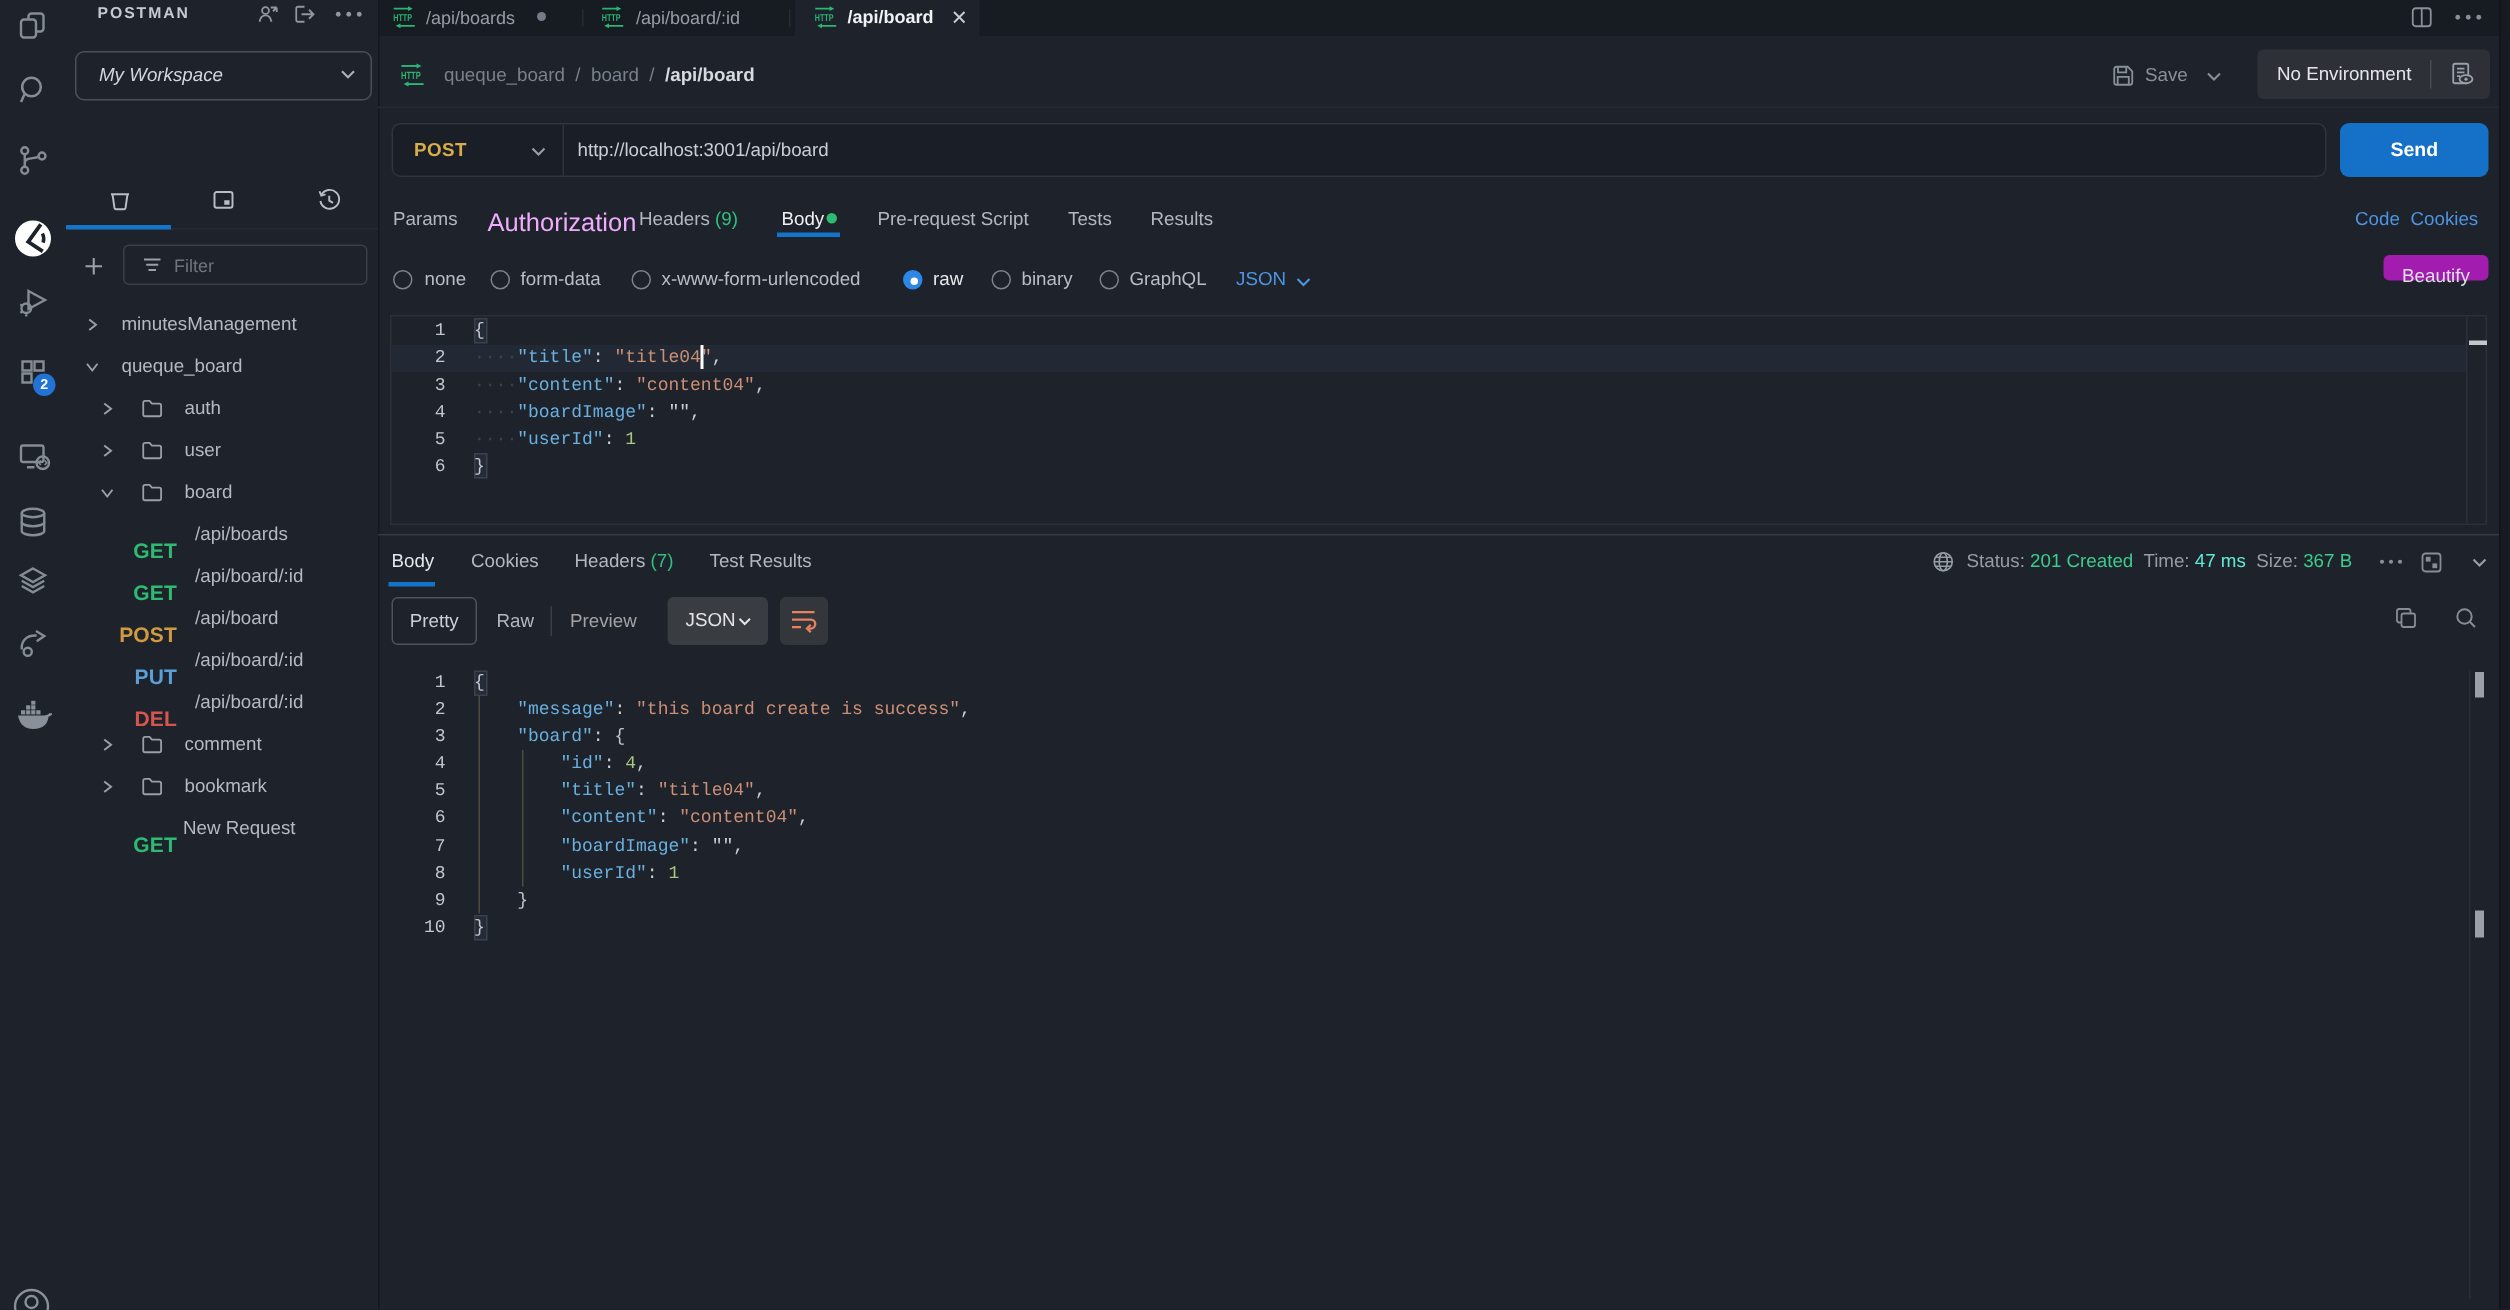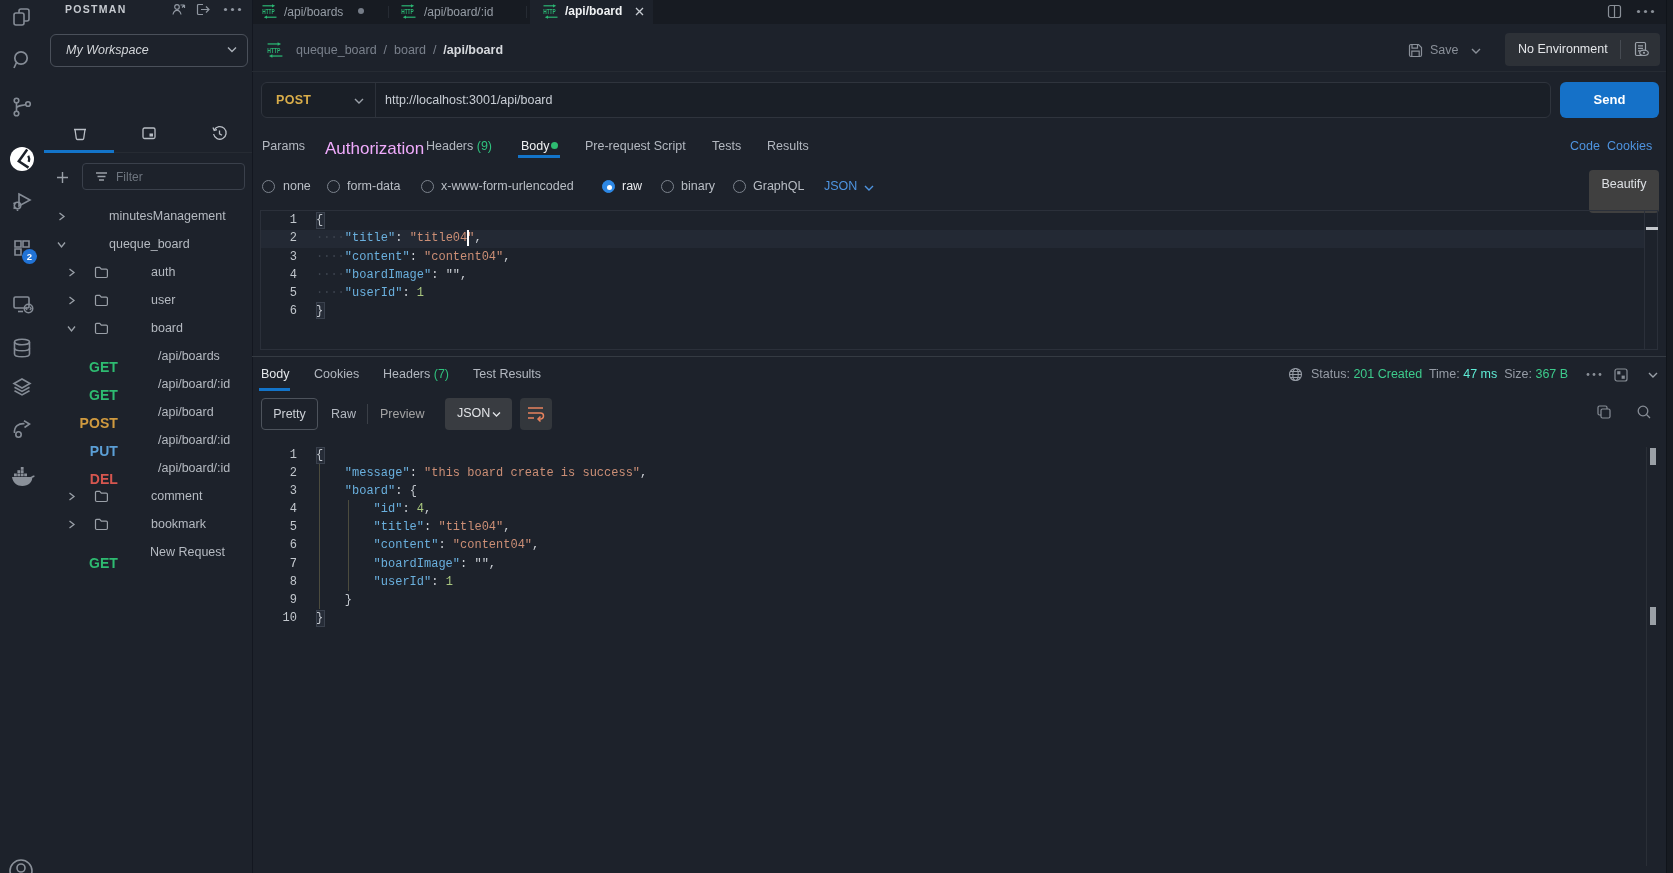--- a/index.html
+++ b/index.html
@@ -3,21 +3,21 @@
 <meta charset="utf-8">
 <style>
   * { margin:0; padding:0; box-sizing:border-box; -webkit-font-smoothing:antialiased; }
   html,body { width:1673px; height:873px; background:#1d222b; overflow:hidden;
     font-family:"Liberation Sans", sans-serif; }
   .abs { position:absolute; }
   .txt { position:absolute; white-space:nowrap; }
   #app { position:absolute; left:0; top:0; width:1673px; height:873px; background:#1d222b; }
   svg { display:block; }
   .row { position:absolute; left:0; width:208px; height:28px; }
-  .row .lbl { position:absolute; top:7px;margin-left:28px; }
+  .row .lbl { position:absolute; top:7px; }
   .row .chev { position:absolute; top:10px; }
   .row .mth { position:absolute; left:20px; width:54px; top:17px; text-align:right;
     font-size:14px; font-weight:bold; letter-spacing:0.1px; }
   .radio { width:13px; height:13px; border-radius:50%; border:1.4px solid #7c838d; }
   .radio-on { width:13px; height:13px; border-radius:50%; background:#2d88e5;
     border:1.4px solid #2d88e5; }
   .radio-on::after { content:""; position:absolute; left:4px; top:4px; width:5px; height:5px;
     border-radius:50%; background:#fff; }
   pre.code { position:absolute; font-family:"Liberation Mono", monospace; font-size:12px;
     line-height:18.15px; color:#c2c7cd; }
@@ -349,21 +349,21 @@
   <div class="abs radio-on" style="left:602px; top:180px;"></div>
   <div class="txt" style="left:622px; top:179px; font-size:12.5px; color:#e8eaed;">raw</div>
   <div class="abs radio" style="left:661px; top:180px;"></div>
   <div class="txt" style="left:681px; top:179px; font-size:12.5px; color:#b9bec5;">binary</div>
   <div class="abs radio" style="left:733px; top:180px;"></div>
   <div class="txt" style="left:753px; top:179px; font-size:12.5px; color:#b9bec5;">GraphQL</div>
   <div class="txt" style="left:824px; top:179px; font-size:12.5px; color:#4e94e0;">JSON</div>
   <svg class="abs" style="left:863px; top:184px;" width="12" height="9" viewBox="0 0 12 9" fill="none" stroke="#4e94e0" stroke-width="1.4">
       <path d="M2 2 L6 6 L10 2"></path>
     </svg>
-  <div class="abs" style="left:1589px; top:170px; width:70px; height:43px; background:#404040; border-radius:4px;">
+  <div class="abs" style="left:1589px; top:170px; width:70px; height:17px; background:#a21caf; border-radius:4px;">
     <div class="txt" style="left:0; top:7px; width:70px; text-align:center; font-size:12.5px; color:#dde0e4;">Beautify</div>
   </div>
 
   <div class="abs" style="left:260px; top:210px; width:1398px; height:140px; border:1px solid #2b303a;">
     <div class="abs" style="left:0; top:19px; width:1383px; height:18px; background:#232934;"></div>
     <div class="abs" style="left:1383px; top:0; width:1px; height:138px; background:#2b303a;"></div>
     <div class="abs" style="left:1385px; top:16px; width:12px; height:3px; background:#c2c6cb;"></div>
   </div>
   <div class="abs" style="left:315.5px; top:211.5px; width:9px; height:17px; background:#262c37; border:1px solid #3a414d;"></div>
   <div class="abs" style="left:315.5px; top:302.3px; width:9px; height:17px; background:#262c37; border:1px solid #3a414d;"></div>

